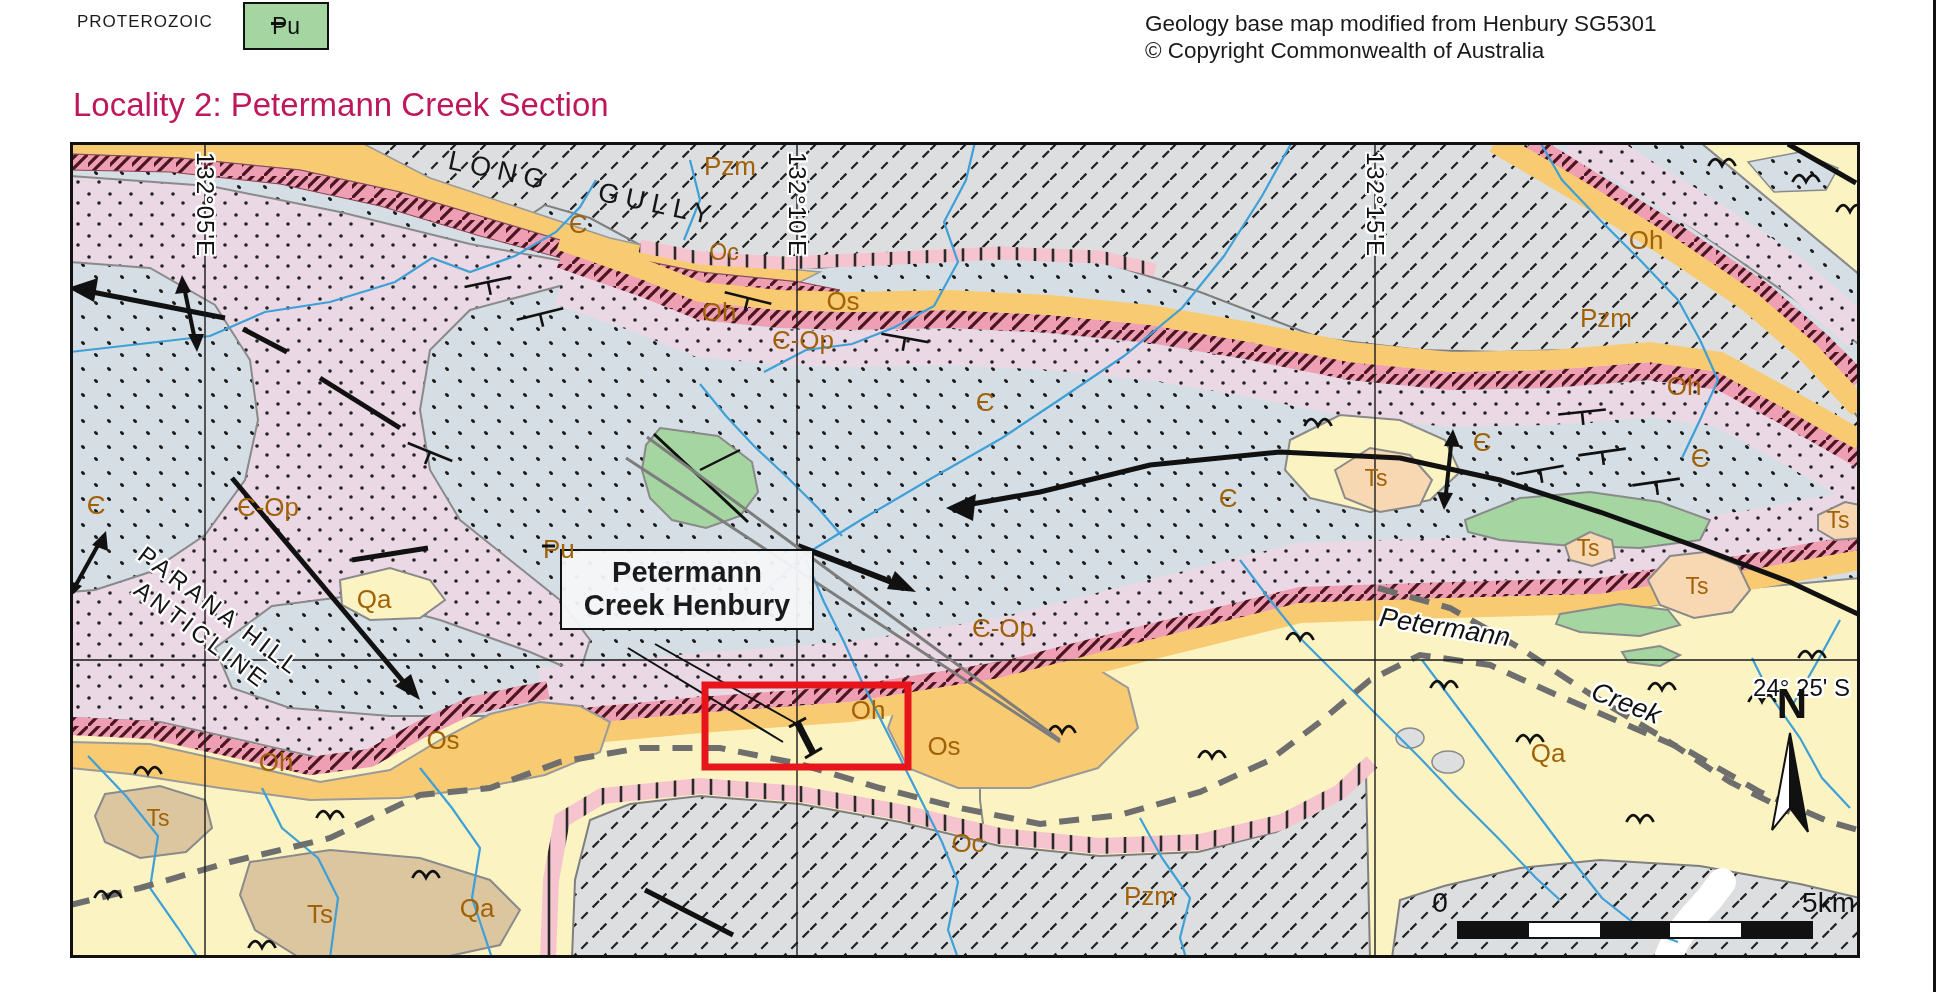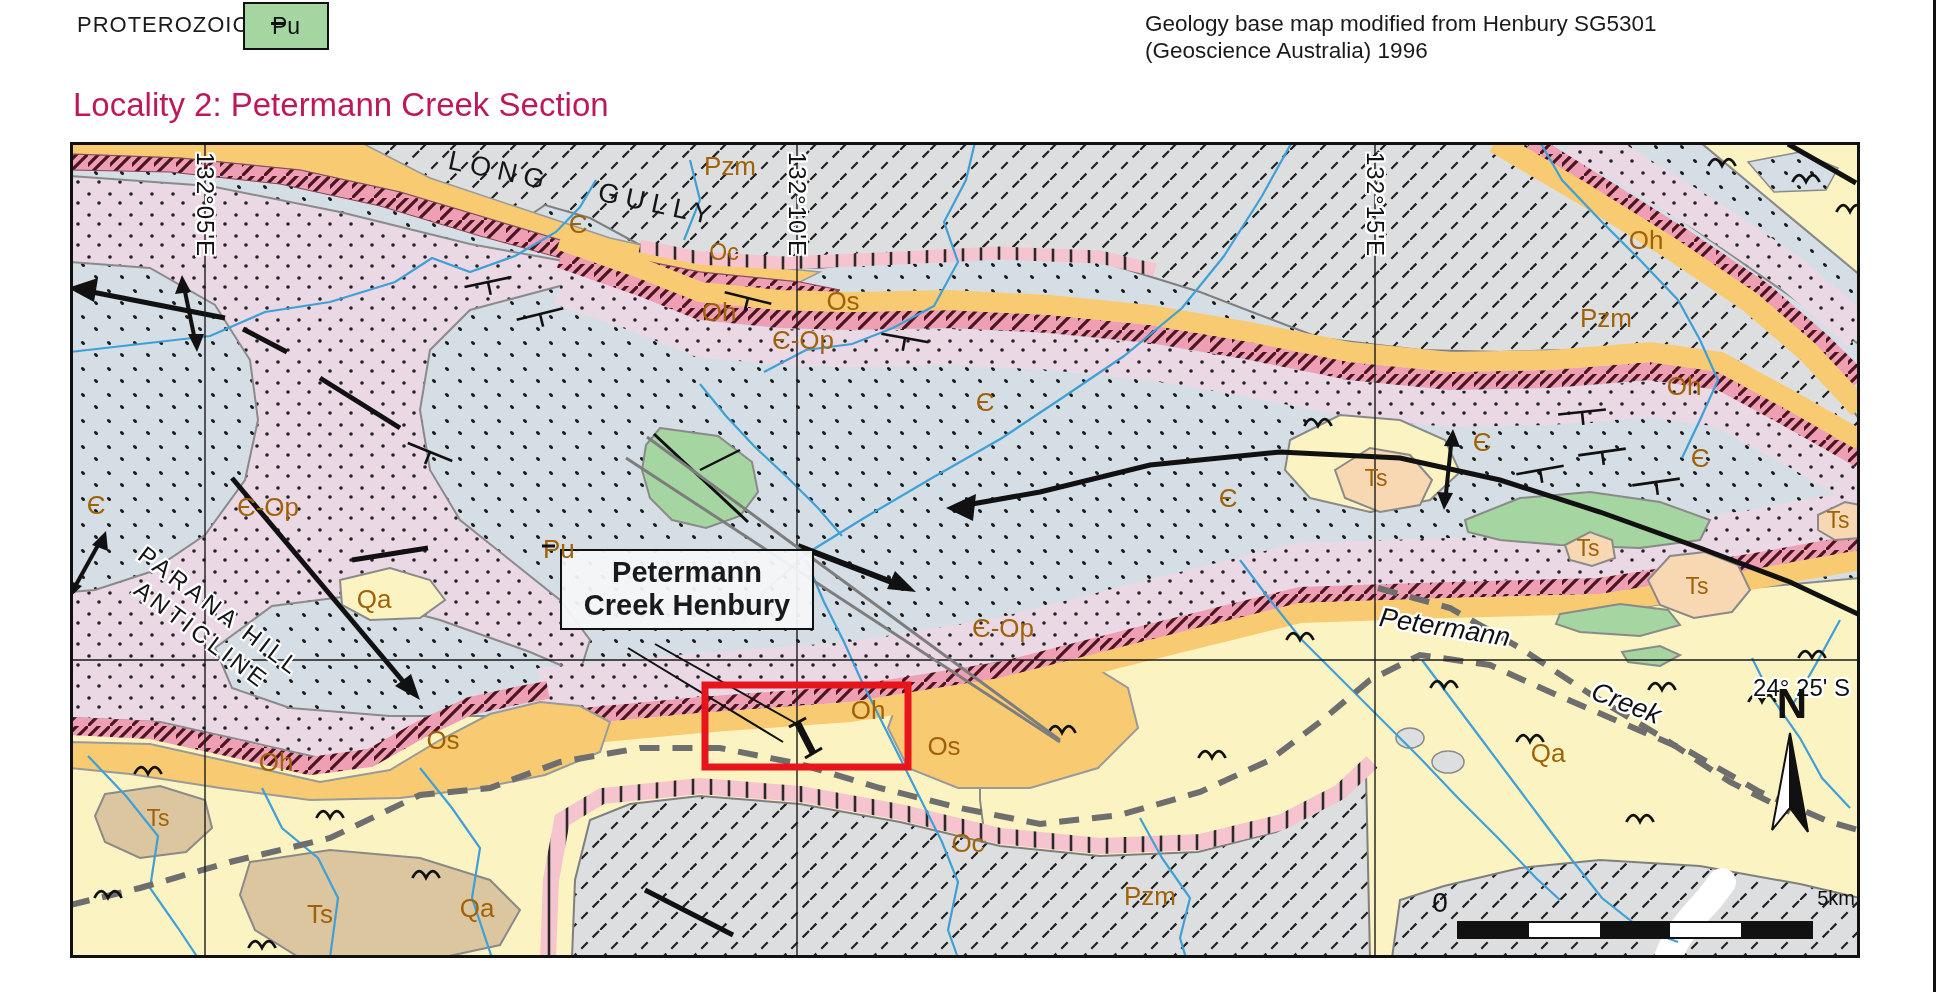--- a/index.html
+++ b/index.html
@@ -1,20 +1,20 @@
 <!DOCTYPE html>
 <html><head>
 <meta charset="utf-8">
 <style>
   html,body{margin:0;padding:0;background:#fff;}
   #stage{position:relative;width:1954px;height:992px;background:#fff;overflow:hidden;
          font-family:"Liberation Sans","DejaVu Sans",sans-serif;color:#111;}
   .abs{position:absolute;}
   
-  #era-label{left:77px;top:12px;font-size:22px;letter-spacing:1px;color:#1a1a1a;}
+  #era-label{left:77px;top:12px;font-size:17px;letter-spacing:1px;color:#1a1a1a;}
   #legend-swatch{left:243px;top:2px;width:82px;height:44px;background:#A5D5A0;border:2px solid #111;
                  display:flex;align-items:center;justify-content:center;font-size:23px;}
   #attribution{left:1145px;top:10px;width:700px;text-align:left;font-size:22.5px;line-height:1.22;color:#1a1a1a;}
   #page-title{left:73px;top:86px;font-size:33px;color:#be185d;}
   
   #map-svg{left:70px;top:142px;}
   #label-layer{left:0;top:0;width:1954px;height:992px;pointer-events:none;}
   .map-label{position:absolute;transform:translate(-50%,-50%);font-size:26px;color:#a16207;white-space:nowrap;}
   .map-label.sm{font-size:23px;}
   .pu-bar{position:relative;}
@@ -29,38 +29,38 @@
   #long-gully{left:452px;top:145px;font-size:27px;letter-spacing:7px;word-spacing:34px;
               transform:rotate(12deg);transform-origin:left top;color:#151515;}
   #parana{left:150px;top:540px;transform:rotate(37deg);transform-origin:left top;
           font-size:24px;letter-spacing:4px;text-align:center;line-height:1.25;color:#151515;}
   #pc-name1{left:1382px;top:602px;font-size:27px;font-style:italic;transform:rotate(9deg);transform-origin:left top;}
   #pc-name2{left:1598px;top:676px;font-size:27px;font-style:italic;transform:rotate(21deg);transform-origin:left top;}
   #section-box{left:560px;top:549px;width:246px;background:rgba(244,246,248,0.95);border:2px solid #111;
                text-align:center;font-size:29px;font-weight:bold;line-height:1.15;padding:5px 2px;color:#1a1a1a;}
   #north-n{left:1757px;top:680px;width:70px;text-align:center;font-size:42px;font-weight:bold;}
   #scale-zero{left:1420px;top:887px;width:40px;text-align:center;font-size:28px;}
-  #scale-end{left:1760px;top:887px;width:95px;text-align:right;font-size:20px;}
+  #scale-end{left:1760px;top:887px;width:95px;text-align:right;font-size:28px;}
   #scale-bar{left:1457px;top:921px;width:352px;height:14px;border:2px solid #111;display:flex;}
   #scale-bar div{flex:1 1 auto;}
   .sb-k{background:#111;} .sb-w{background:#fff;}
   #fig-edge{left:1933px;top:0;width:2.5px;height:992px;background:#111;}
 </style>
 </head>
 <body>
 
 <div id="stage">
 
   <div class="abs" id="era-label">PROTEROZOIC</div>
   <div class="abs" id="legend-swatch">
     <span class="pu-bar">Pu</span>
   </div>
   <div class="abs" id="attribution">
     <div>Geology base map modified from Henbury SG5301</div>
-    <div>(Geoscience Australia) 1996</div>
+    <div>© Copyright Commonwealth of Australia</div>
   </div>
   <div class="abs" id="page-title">Locality 2: Petermann Creek Section</div>
   <div class="abs" id="fig-edge"></div>
 
   <svg id="map-svg" class="abs" width="1790" height="816" viewBox="70 142 1790 816">
     <defs>
       <pattern id="pat-e" width="26" height="26" patternUnits="userSpaceOnUse">
         <rect width="26" height="26" fill="#D5DEE4"></rect>
         <ellipse cx="5" cy="5" rx="2.4" ry="1.5" transform="rotate(40 5 5)" fill="#1c1c1c"></ellipse>
         <ellipse cx="18" cy="17" rx="2.4" ry="1.5" transform="rotate(40 18 17)" fill="#1c1c1c"></ellipse>

